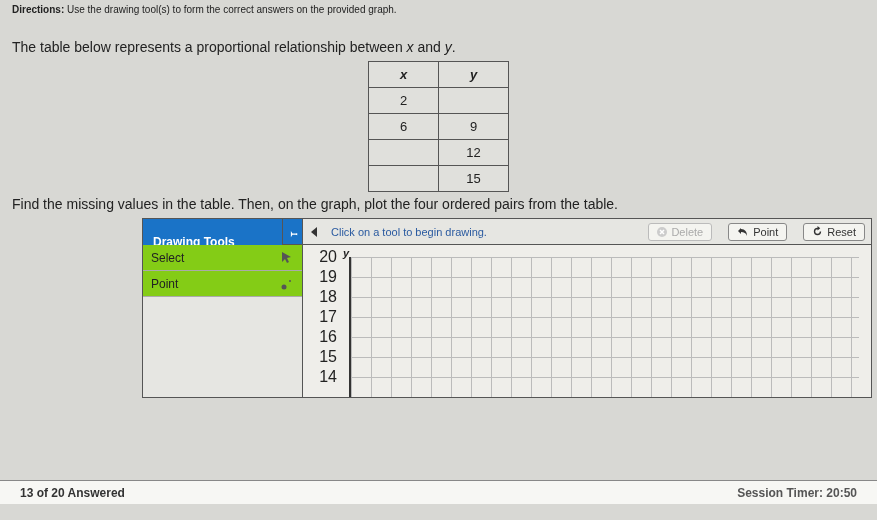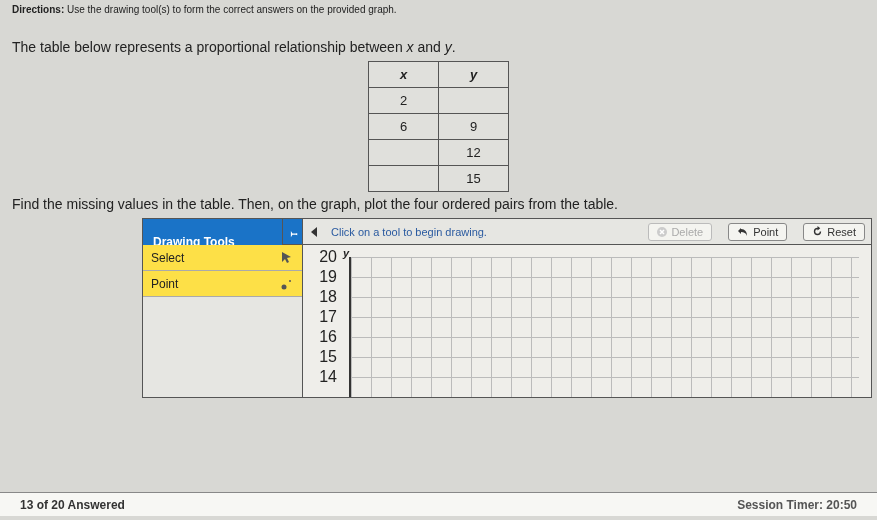--- a/index.html
+++ b/index.html
@@ -86,21 +86,21 @@
     .tool-list {
       width: 160px;
       border-right: 1px solid #555;
     }
     .tool-row {
       display: flex; align-items: center; justify-content: space-between;
       border-bottom: 1px solid #aaa;
       height: 26px;
       padding: 0 8px;
       font-size: 12px;
-      background: #fde047;
+      background: #84cc16;
     }
     .tool-icon { width: 14px; height: 14px; color: #555; }
     .graph-area {
       flex: 1;
       position: relative;
       background: #efeeea;
       padding: 6px 8px 0 8px;
     }
     .yaxis-label {
       position: absolute;
@@ -123,21 +123,21 @@
       left: 8px; top: 2px;
       font-size: 16px;
       line-height: 20px;
       text-align: right;
       width: 26px;
     }
     .tick-labels div { height: 20px; }
 
     .footer {
       position: absolute;
-      bottom: 4px; left: 0; right: 0;
+      bottom: 16px; left: 0; right: 0;
       height: 24px;
       background: #f7f7f4;
       border-top: 1px solid #888;
       display: flex; align-items: center; justify-content: space-between;
       padding: 0 20px;
       font-size: 12px;
       font-weight: bold;
       color: #333;
     }
     .footer .timer { color: #555; }

